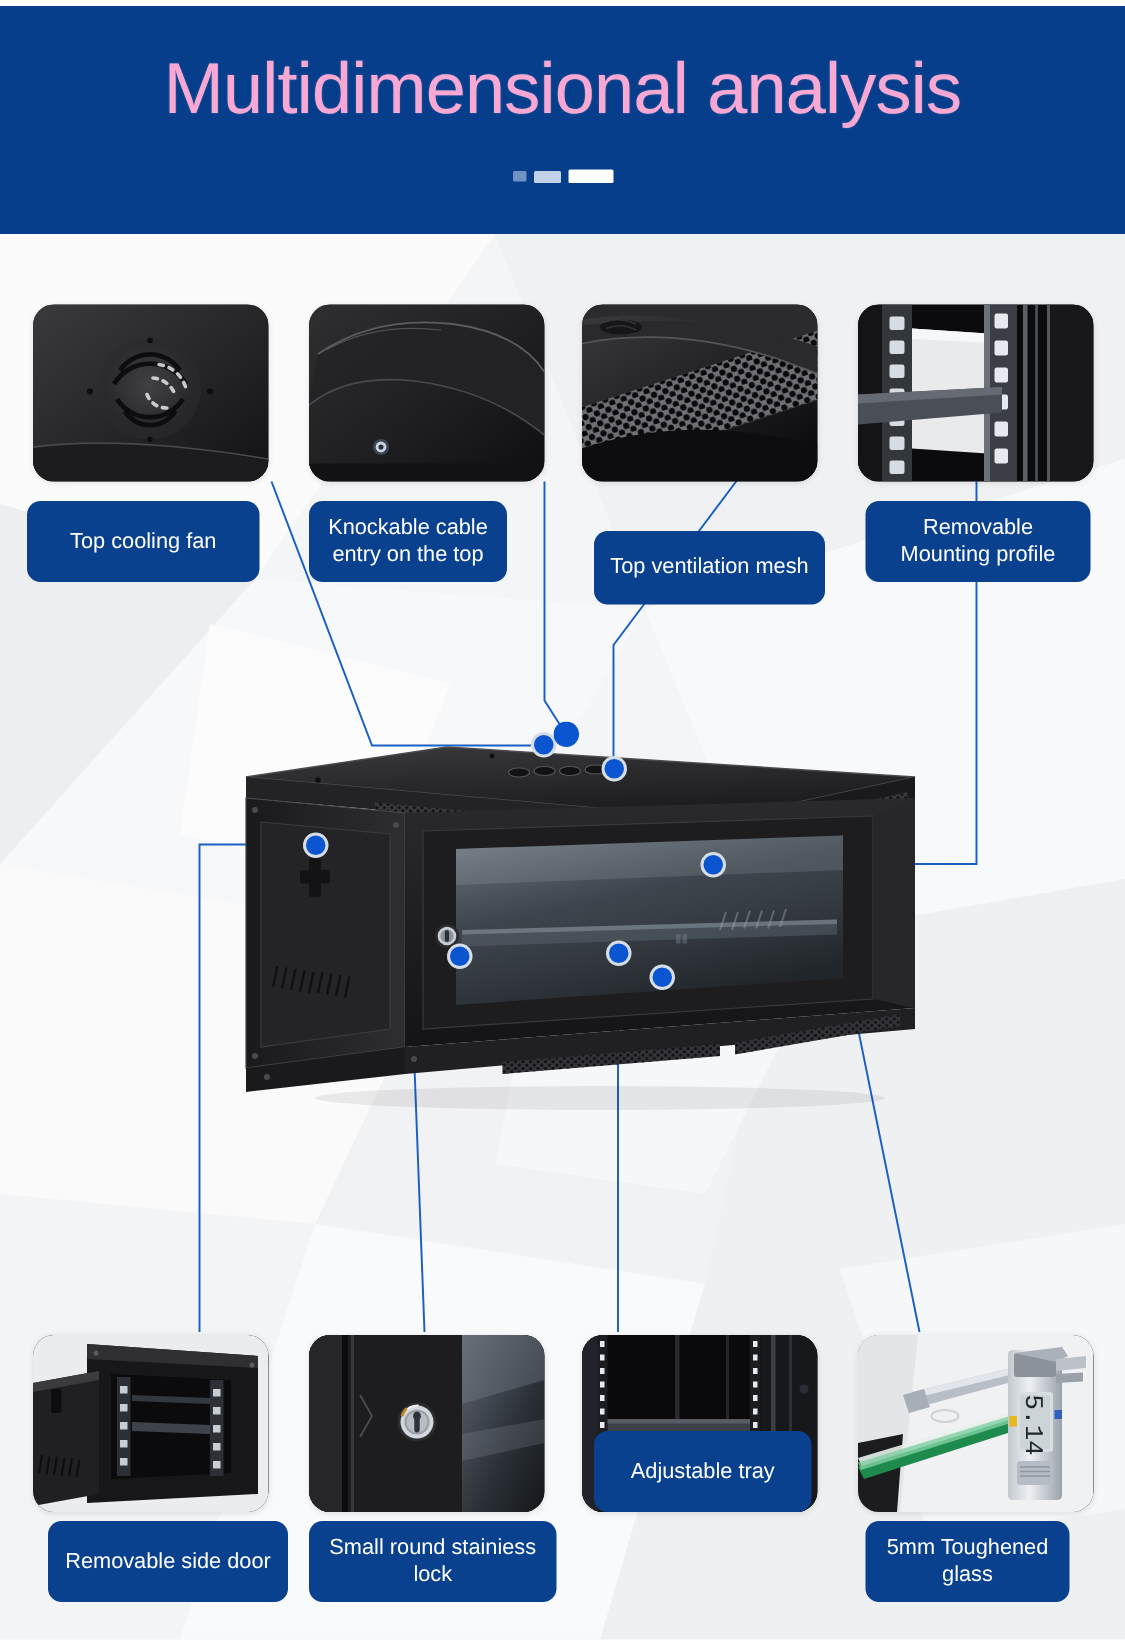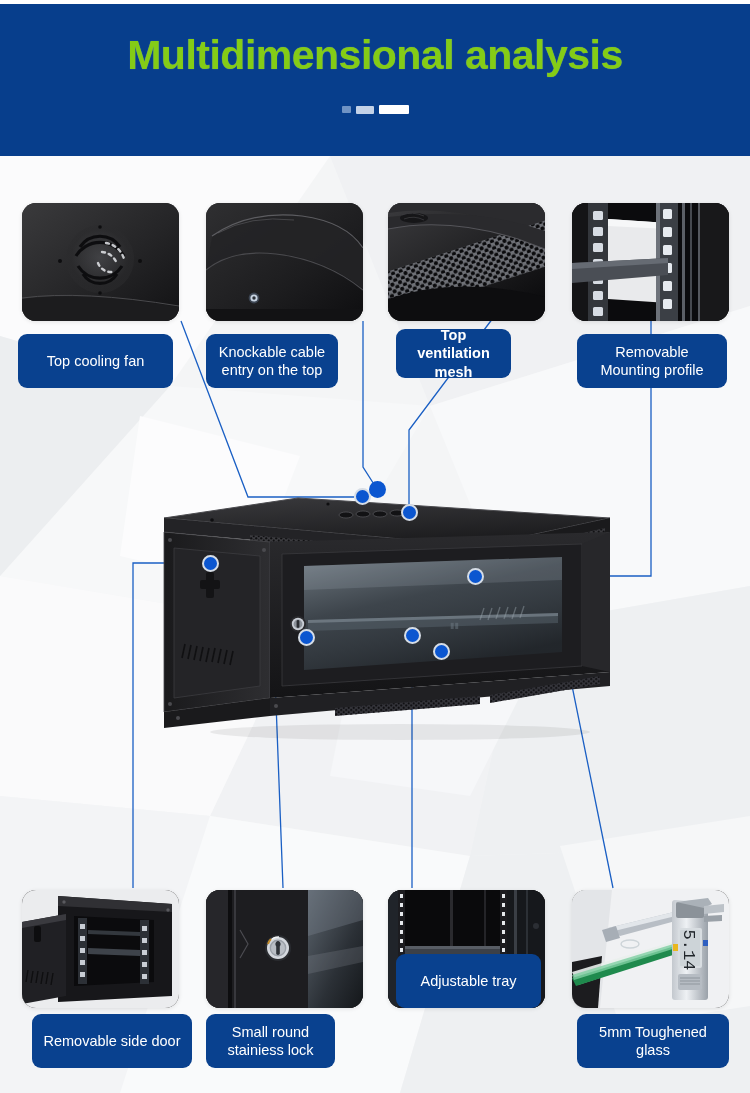--- a/index.html
+++ b/index.html
@@ -15,23 +15,23 @@
   .page{position:relative;width:750px;height:1093px;overflow:hidden;}
 
   
   .header{
     position:absolute;left:0;top:4px;width:750px;height:152px;
     background:#073e8c;
     display:flex;flex-direction:column;align-items:center;justify-content:flex-start;
   }
   .header-title{
     margin-top:28px;
-    color:#84cc16;
-    font-size:41px;
-    font-weight:bold;
+    color:#f9a8d4;
+    font-size:48px;
+    font-weight:normal;
     letter-spacing:-0.5px;
     font-family:"Liberation Sans", sans-serif;
     text-shadow:0 0 1px rgba(255,255,255,0.35);
   }
   .header-deco{
     margin-top:26px;display:flex;align-items:center;gap:5px;
   }
   .deco-a{width:9px;height:7px;background:#6f93c4;border-radius:1px;}
   .deco-b{width:18px;height:8px;background:#c3d2e8;border-radius:1px;}
   .deco-c{width:30px;height:9px;background:#ffffff;border-radius:1px;}
@@ -223,21 +223,21 @@
       <path d="M0 96 Q70 72 157 94 L157 118 L0 118 Z" fill="#0d0d0f"></path>
       <g fill="#141416" opacity="0.9">
         <ellipse cx="26" cy="15" rx="14" ry="5"></ellipse>
       </g>
       <g stroke="#3d3d40" stroke-width="1" fill="none" opacity="0.8">
         <path d="M14 12 q10 -4 22 1"></path>
         <path d="M16 16 q10 -4 20 1"></path>
       </g>
     </svg>
   </div>
-  <div class="pill" style="left:396px;top:329px;width:115px;height:49px;font-weight:bold;">
+  <div class="pill" style="left:396px;top:354px;width:154px;height:49px;">
     <span>Top ventilation mesh</span>
   </div>
 
   <div class="photo" style="left:572px;top:203px;width:157px;height:118px;">
     <svg viewBox="0 0 157 118" preserveAspectRatio="none">
       <rect width="157" height="118" fill="#0b0b0d"></rect>
       <rect x="0" y="0" width="16" height="118" fill="#141416"></rect>
 
       <rect x="16" y="0" width="20" height="118" fill="#33363b"></rect>
       <g fill="#d7dce3">
@@ -471,21 +471,21 @@
       <circle cx="72" cy="58" r="7" fill="#b9bec5"></circle>
       <rect x="70.2" y="51" width="3.6" height="14" rx="1.8" fill="#2e3238"></rect>
       <circle cx="72" cy="54" r="2.6" fill="#2e3238"></circle>
       <path d="M64 51 a11 11 0 0 1 9 -4" stroke="#f2f4f6" stroke-width="1.4" fill="none"></path>
       <path d="M62 54 a12 12 0 0 1 3 -5" stroke="#c08a2a" stroke-width="2" fill="none"></path>
 
       <rect x="28" y="0" width="2" height="118" fill="#38383d"></rect>
       <path d="M34 40 l8 14 l-8 14" stroke="#4b4b50" stroke-width="1.2" fill="none"></path>
     </svg>
   </div>
-  <div class="pill" style="left:206px;top:1014px;width:129px;height:54px;">
+  <div class="pill" style="left:206px;top:1014px;width:165px;height:54px;">
     <span>Small round stainiess lock</span>
   </div>
 
   <div class="photo" style="left:388px;top:890px;width:157px;height:118px;">
     <svg viewBox="0 0 157 118" preserveAspectRatio="none">
       <rect width="157" height="118" fill="#0a0a0c"></rect>
 
       <rect x="10" y="0" width="7" height="118" fill="#1c1c20"></rect>
       <g fill="#e6e9ed">
         <rect x="12" y="4" width="3" height="4"></rect>
@@ -574,17 +574,17 @@
       <rect x="131" y="50" width="5" height="6" fill="#2f5fc0"></rect>
       <rect x="106" y="84" width="24" height="16" rx="2" fill="#b6bcc3"></rect>
       <g stroke="#8f969d" stroke-width="1">
         <path d="M108 88 h20"></path>
           <path d="M108 91 h20"></path>
           <path d="M108 94 h20"></path>
       </g>
       <ellipse cx="58" cy="54" rx="9" ry="4" fill="none" stroke="#cdd4d8" stroke-width="1.4"></ellipse>
     </svg>
   </div>
-  <div class="pill" style="left:577px;top:1014px;width:152px;height:54px;">
+  <div class="pill" style="left:577px;top:1014px;width:136px;height:54px;">
     <span>5mm Toughened  glass</span>
   </div>
 
 </div>
 
 </body></html>

